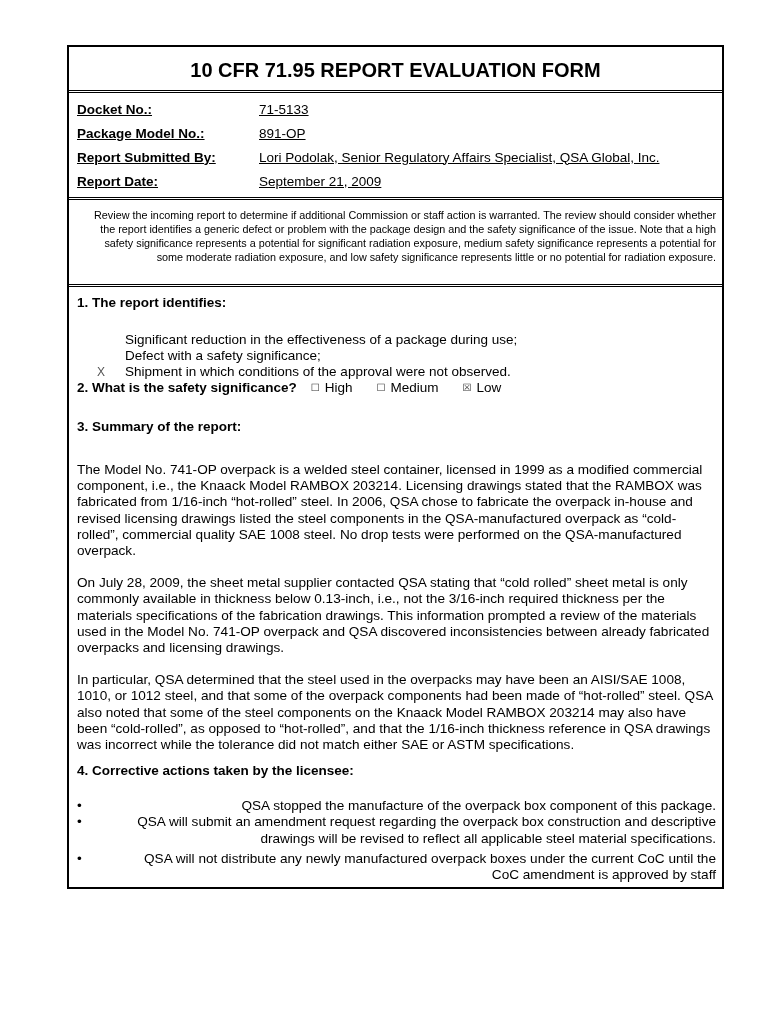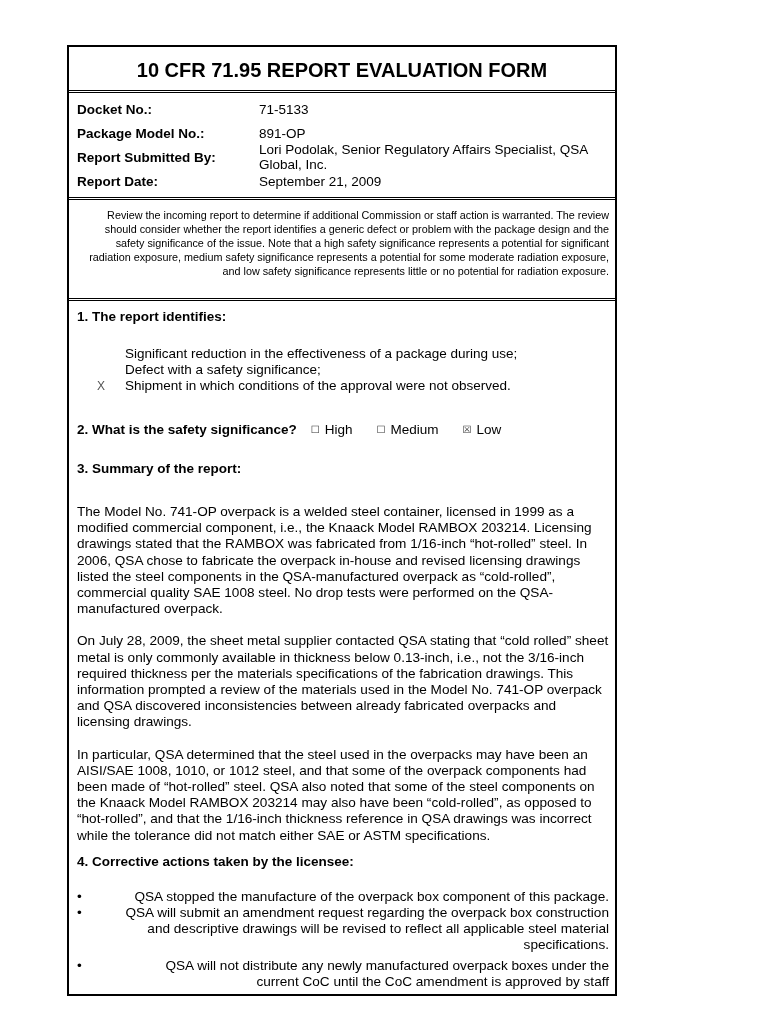--- a/index.html
+++ b/index.html
@@ -1,39 +1,39 @@
 <!DOCTYPE html>
 <html><head>
 <meta charset="utf-8">
 <style>
   html, body { margin: 0; padding: 0; background: #ffffff; }
   body { width: 770px; height: 1024px; position: relative; font-family: "Liberation Sans", sans-serif; color: #000; }
   .form {
-    position: absolute; left: 67px; top: 45px; width: 550px;
+    position: absolute; left: 67px; top: 45px; width: 657px;
     border: 2px solid #000; box-sizing: border-box;
   }
   .title {
     font-size: 20px; font-weight: bold; text-align: center;
     padding: 12px 0 8px; border-bottom: 3px double #000;
   }
-  .meta { padding: 4px 20px 4px 8px; border-bottom: 3px double #000; }
+  .meta { padding: 4px 20px 4px 8px; border-bottom: 3px double #000; text-decoration: underline; }
   .meta-row { display: flex; font-size: 13.5px; height: 24px; align-items: center; }
   .meta-label { width: 182px; font-weight: bold; }
   .meta-value { flex: 1; }
   .instructions {
     font-size: 10.8px; line-height: 14px; padding: 8px 6px 20px 8px;
     border-bottom: 3px double #000;
     text-align: right;
   }
   .body { padding: 8px 6px 4px 8px; font-size: 13.5px; }
   .section-heading { font-weight: bold; margin: 0; }
   .identifies { margin: 22px 0 0 0; line-height: 16px; }
   .id-row { display: flex; }
   .id-mark { width: 48px; text-align: center; color: #555; font-size: 12px; padding-right: 0; }
-  .q2 { margin-top: 28px; display: flex; align-items: center; }
+  .q2 { display: flex; align-items: center; }
   .q2 .section-heading { margin-right: 14px; }
   .opt { display: inline-flex; align-items: center; margin-right: 24px; }
   .box { font-size: 10px; margin-right: 5px; color: #333; }
   .q3 { margin-top: 24px; }
   .para { margin-top: 28px; line-height: 16.2px; font-size: 13.6px; }
   .para + .para { margin-top: 16px; }
   .q4 { margin-top: 10px; }
   .bullets { margin-top: 20px; line-height: 16.2px; font-size: 13.6px; }
   .bullet { display: flex; margin-bottom: 0; }
   .bullet + .bullet { margin-top: 0; }

